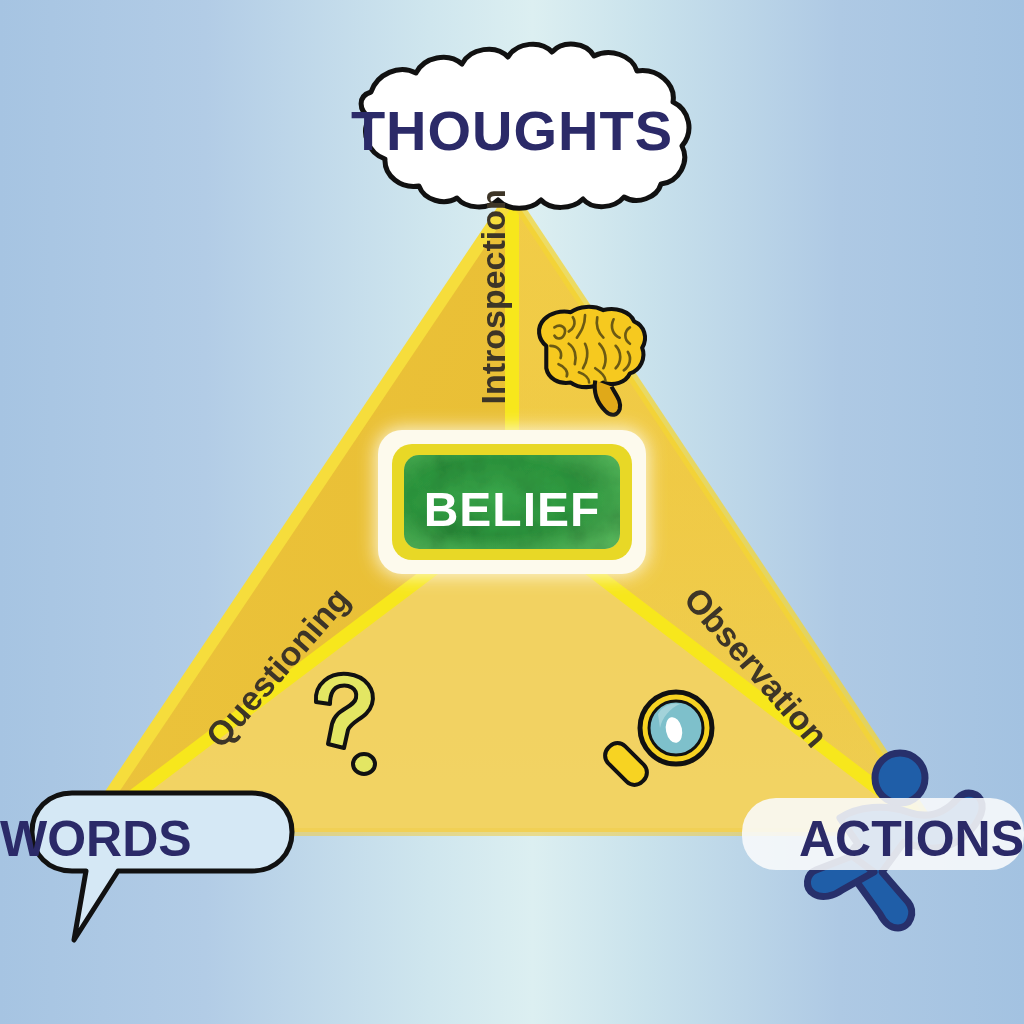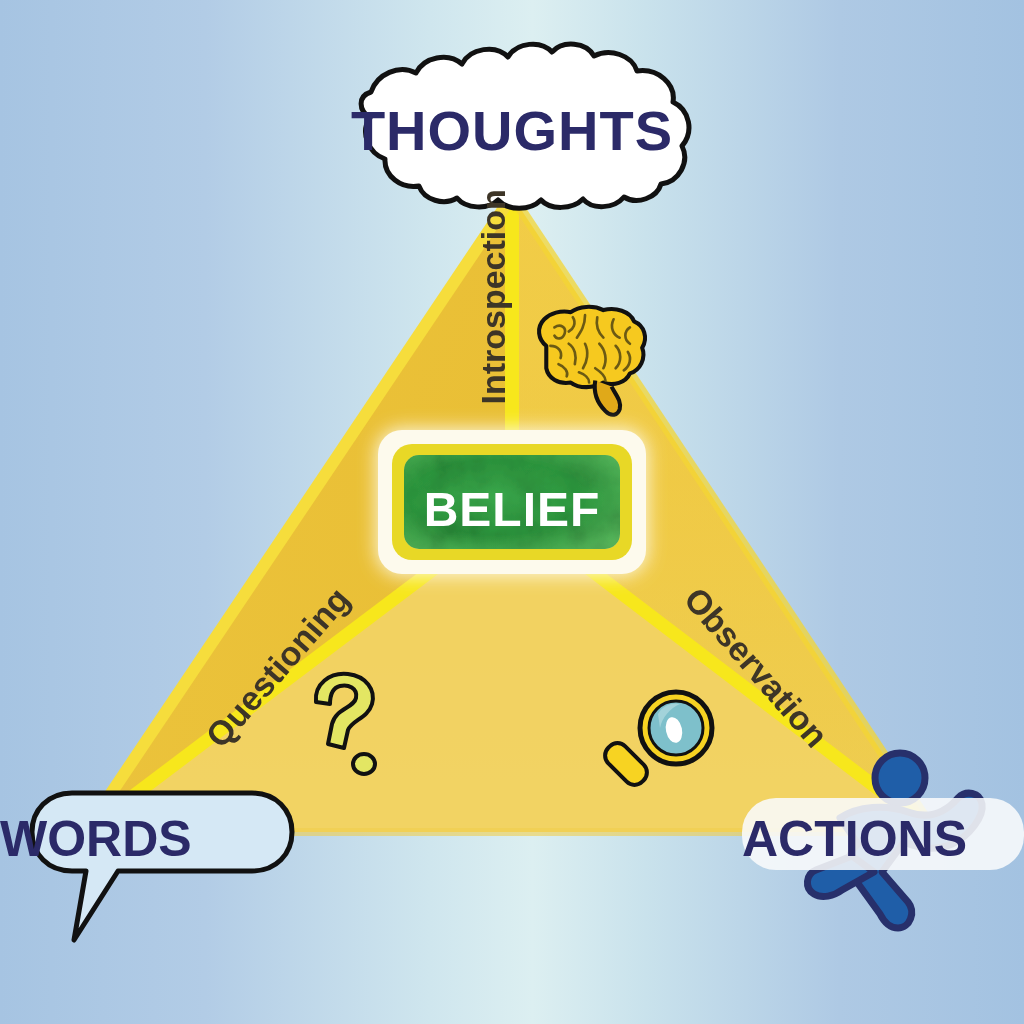--- a/index.html
+++ b/index.html
@@ -23,21 +23,21 @@
   
   #thoughts-text{
     left:0;top:98px;width:1024px;text-align:center;
     font-size:56px;letter-spacing:1px;color:#2b2a68;
   }
   #words-text{
     left:0;top:810px;width:291px;text-align:left;
     font-size:50px;letter-spacing:0px;color:#2b2a68;
   }
   #actions-text{
-    left:742px;top:810px;width:282px;text-align:left;
+    left:742px;top:810px;width:282px;text-align:right;
     font-size:50px;letter-spacing:0px;color:#2b2a68;
   }
   #belief-text{
     left:378px;top:482px;width:268px;text-align:center;
     font-size:48px;letter-spacing:1px;color:#ffffff;
   }
   
   .edge-lbl{
     position:absolute;
     font-family:"Liberation Sans", sans-serif;

